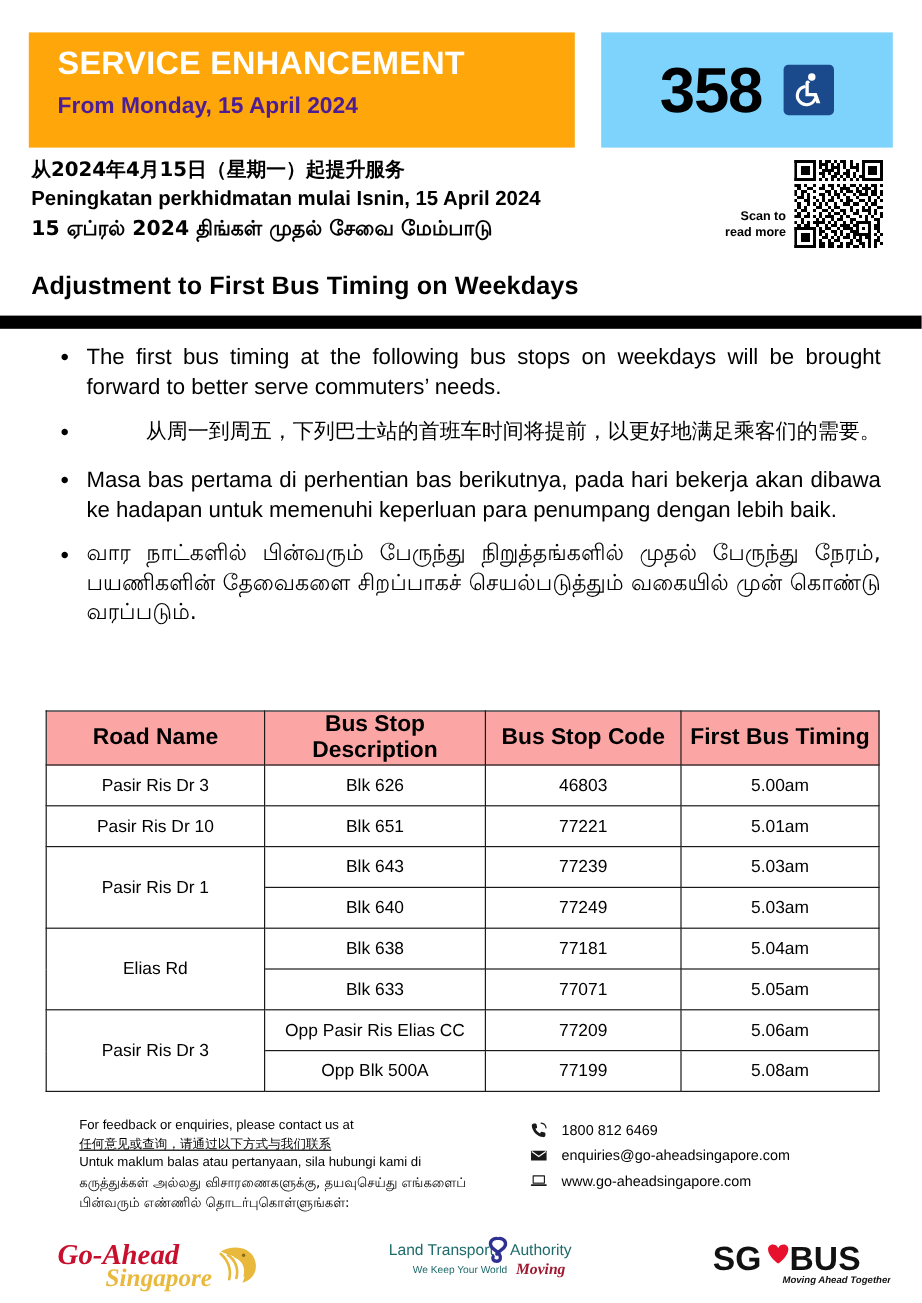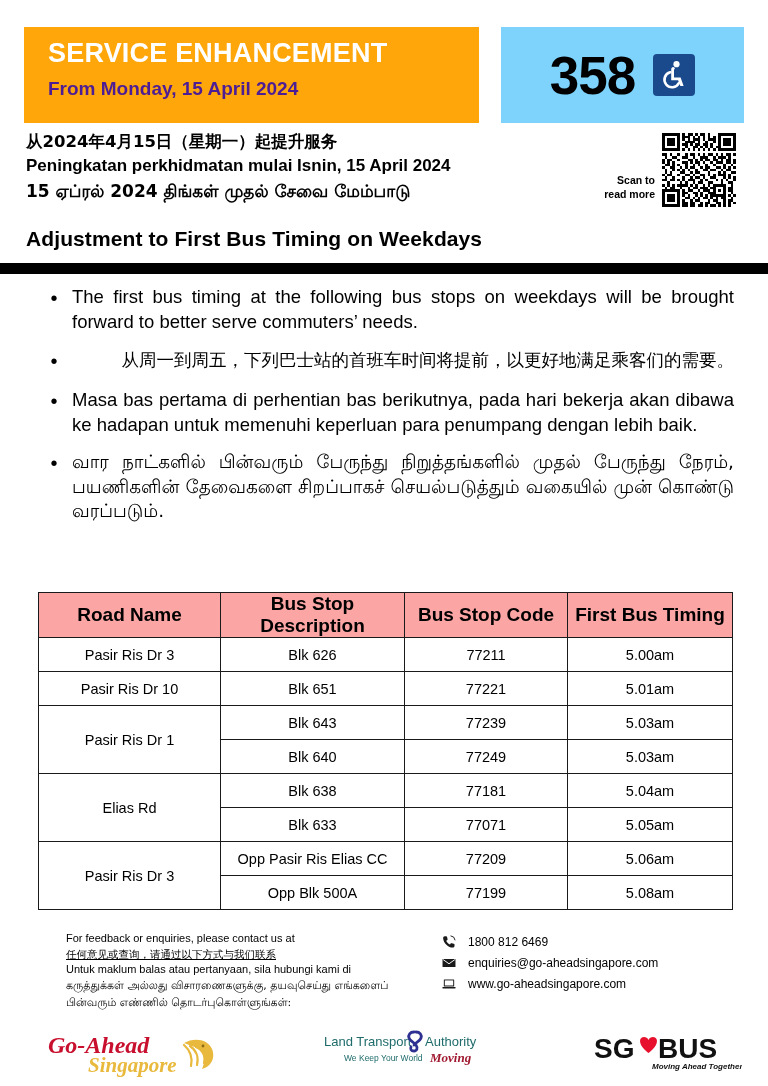--- a/index.html
+++ b/index.html
@@ -557,21 +557,21 @@
       <th>Road Name</th>
       <th>Bus Stop Description</th>
       <th>Bus Stop Code</th>
       <th>First Bus Timing</th>
     </tr>
   </thead>
   <tbody>
       <tr>
         <td rowspan="1">Pasir Ris Dr 3</td>
         <td>Blk 626</td>
-        <td>77211</td>
+        <td>46803</td>
         <td>5.00am</td>
       </tr>
       <tr>
         <td rowspan="1">Pasir Ris Dr 10</td>
         <td>Blk 651</td>
         <td>77221</td>
         <td>5.01am</td>
       </tr>
       <tr>
         <td rowspan="2">Pasir Ris Dr 1</td>

